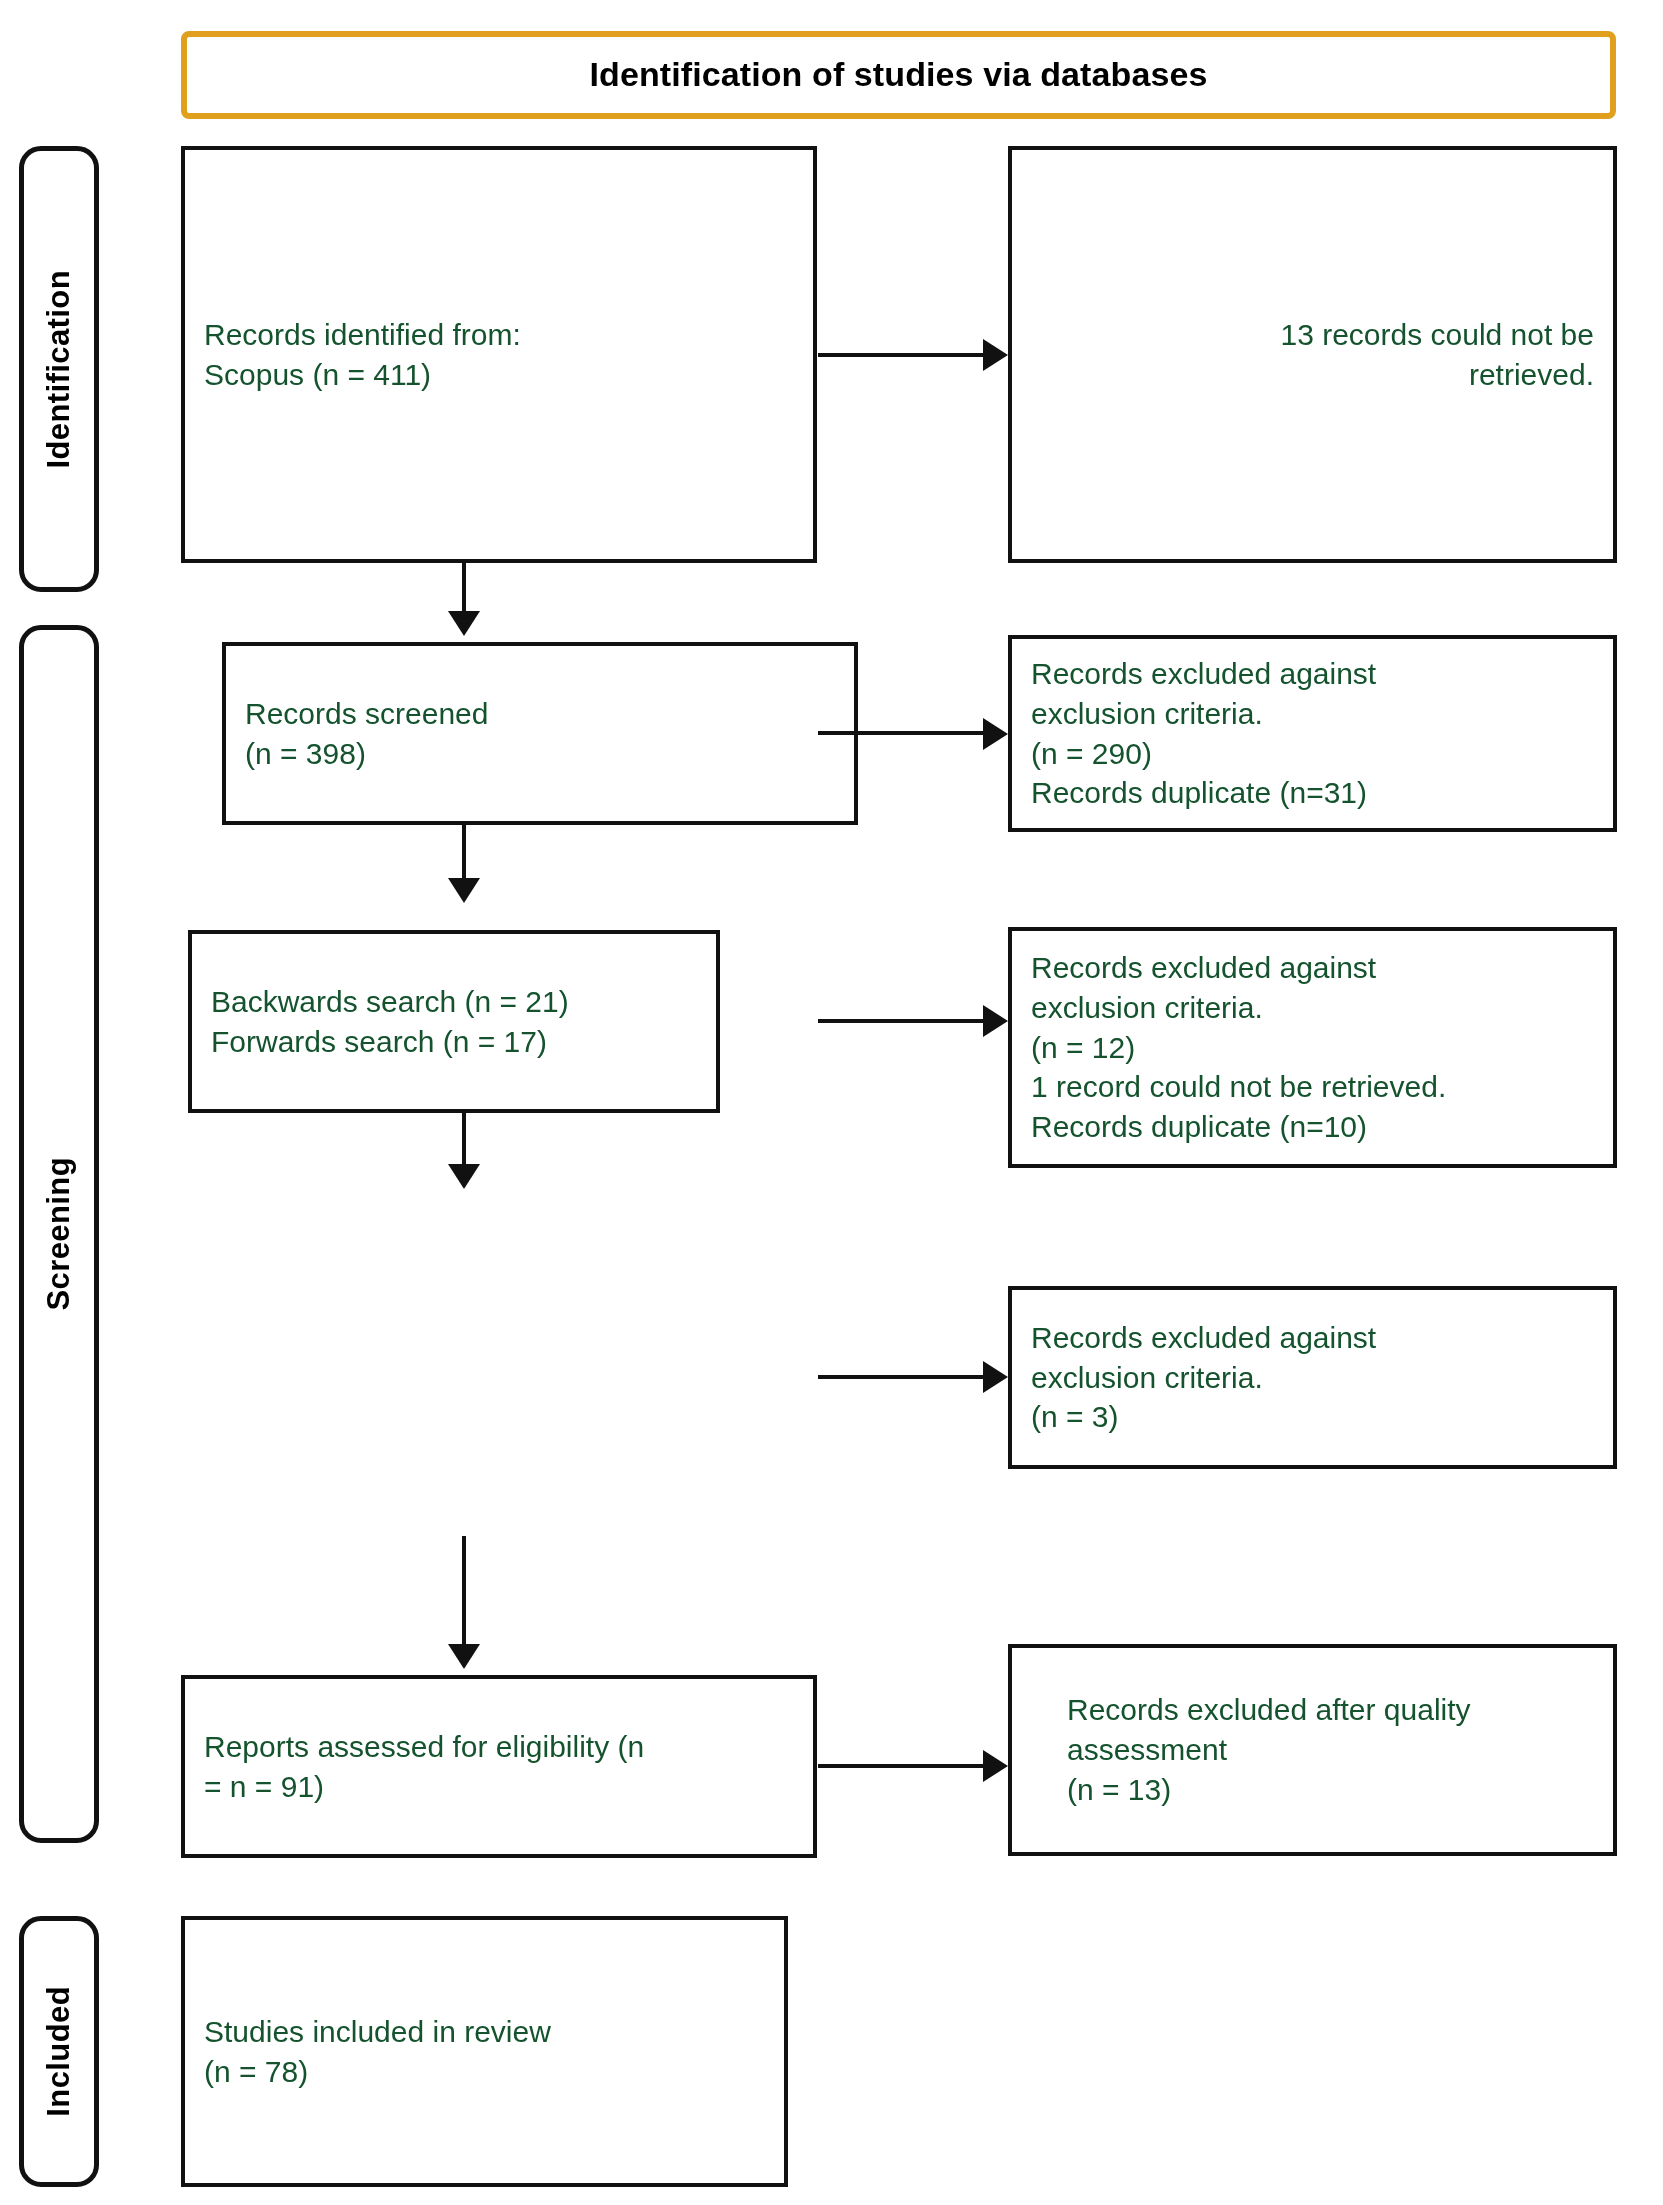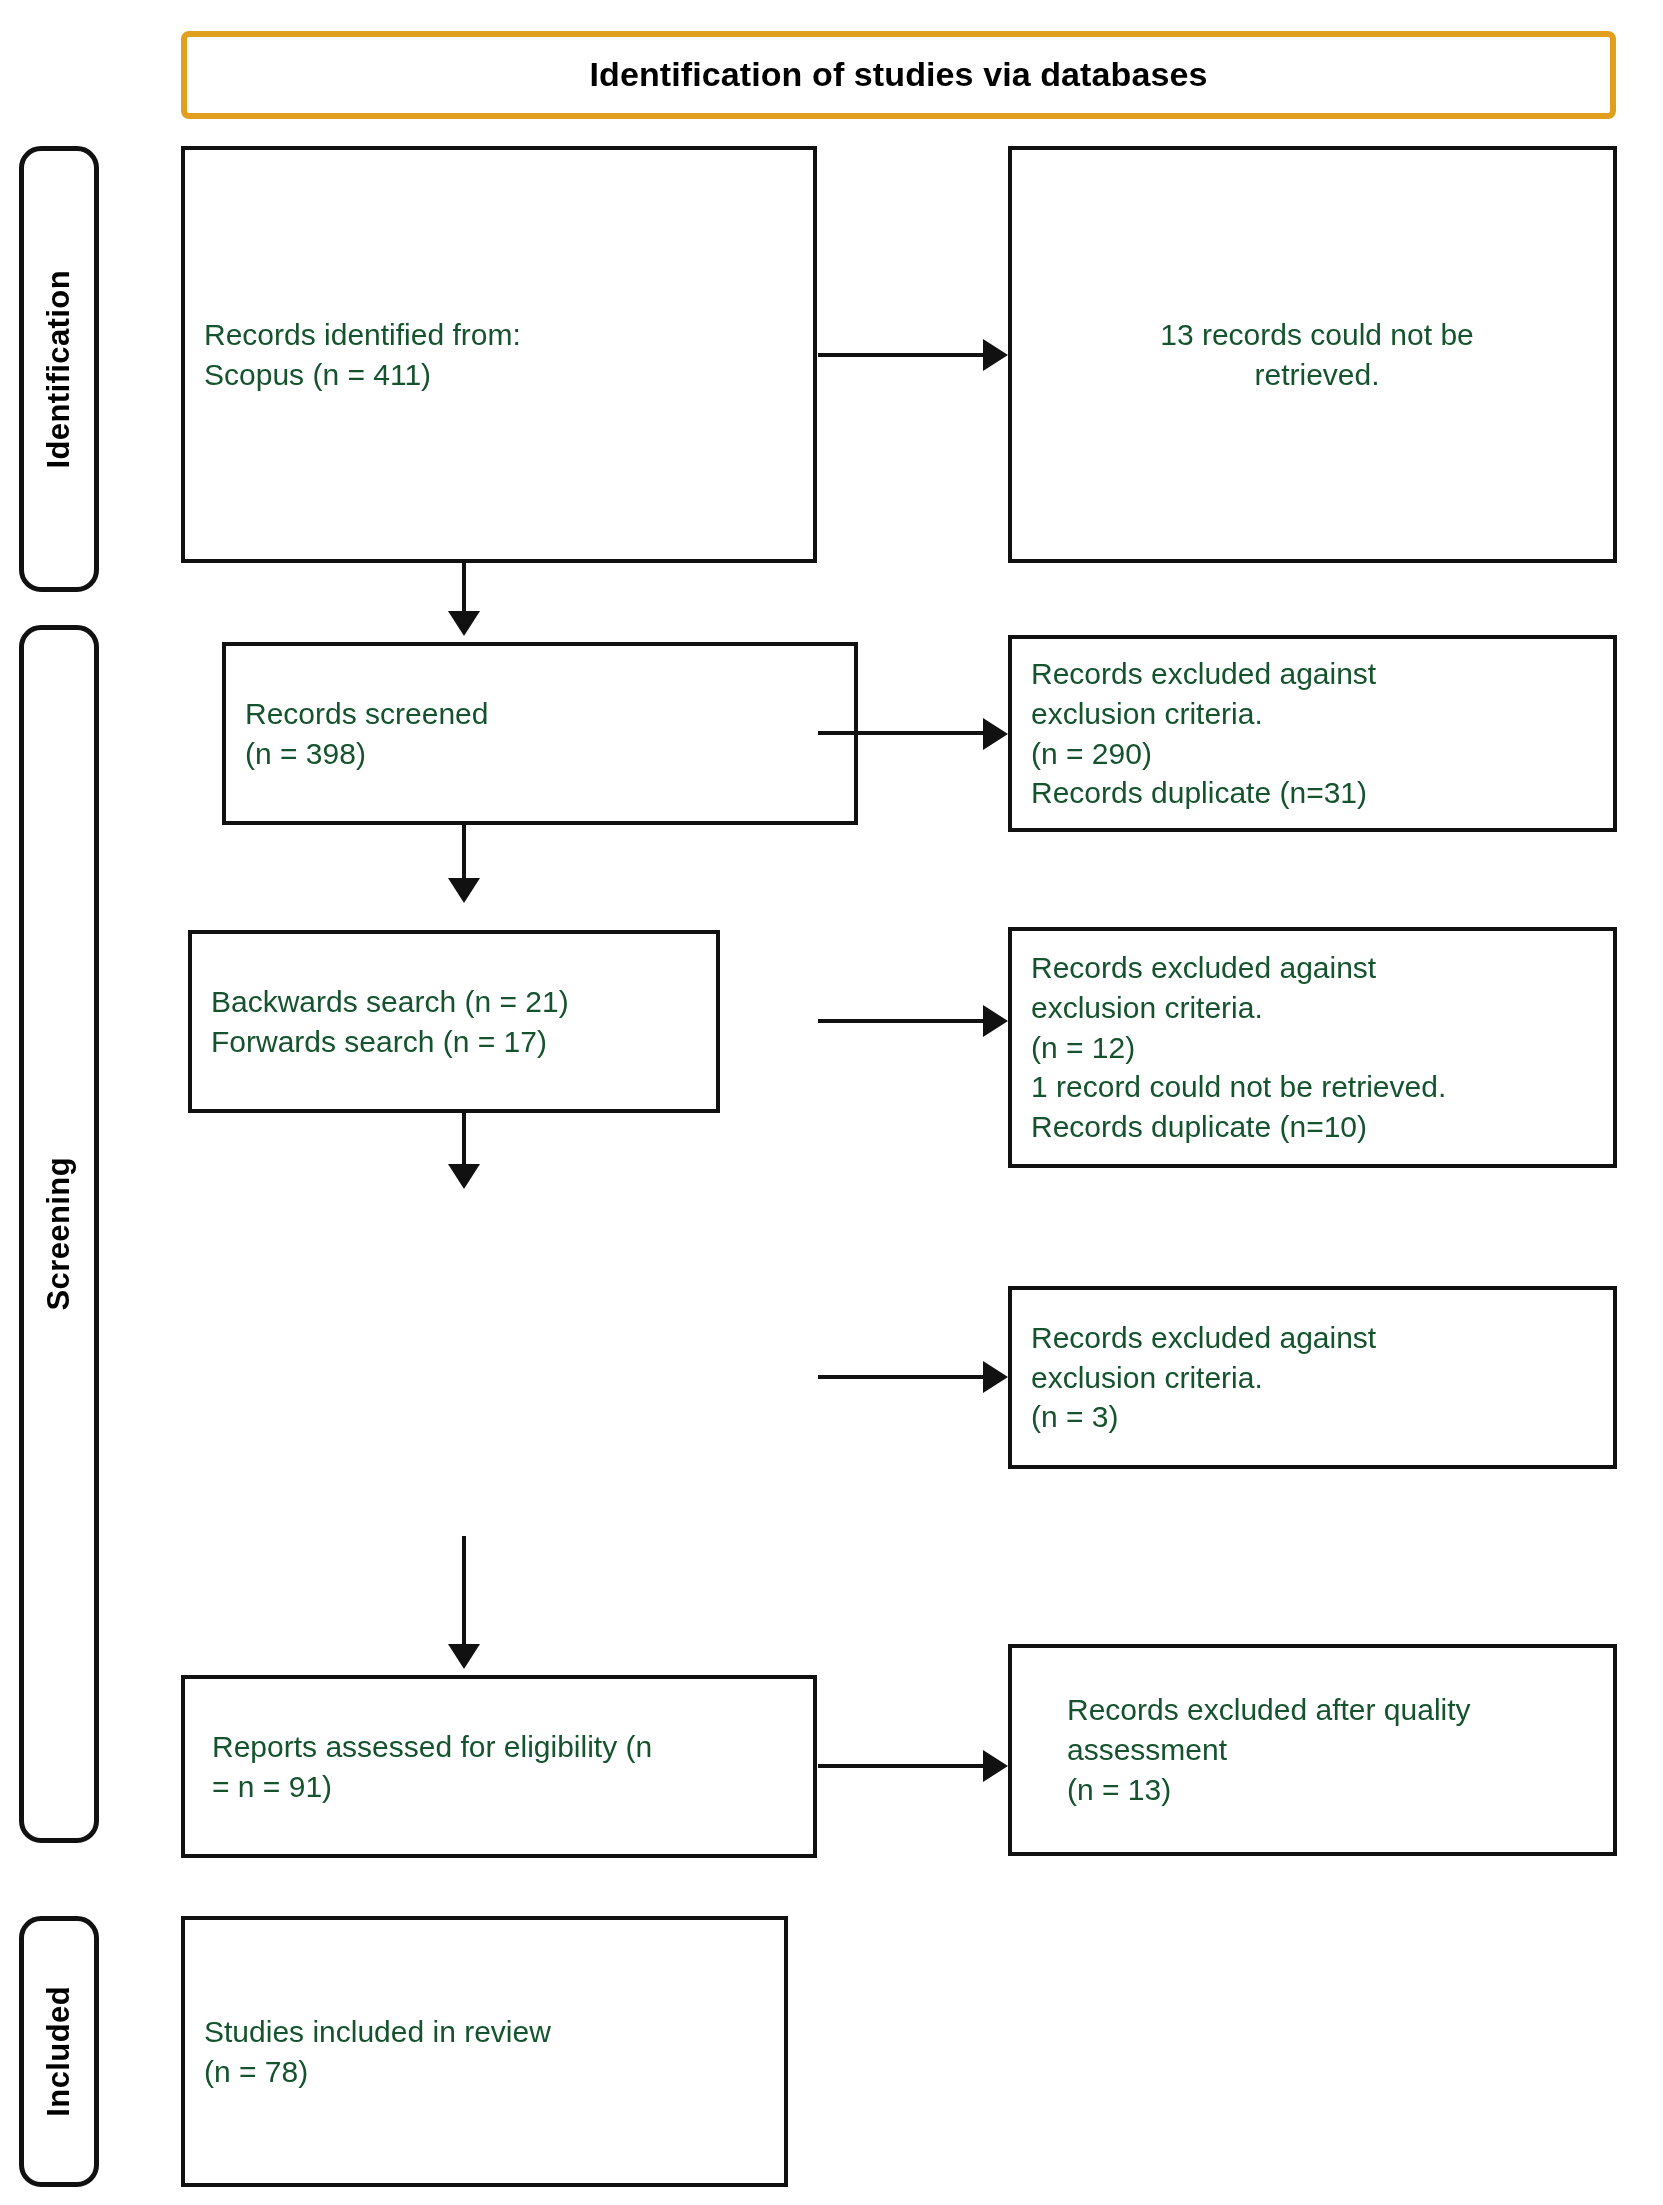--- a/index.html
+++ b/index.html
@@ -135,21 +135,21 @@
   <div class="stage-pill" style="left:19px; top:1916px; width:80px; height:271px;">
     <span class="stage-label">Included</span>
   </div>
 
   <div class="flow-box" style="left:181px; top:146px; width:636px; height:417px;">
     <div class="box-text">Records identified from:
     Scopus (n = 411)</div>
   </div>
 
   <div class="flow-box" style="left:1008px; top:146px; width:609px; height:417px;">
-    <div class="box-text centered" style="text-align:center; padding-left:28px;">13 records could not be
+    <div class="box-text centered" style="text-align:right; padding-left:28px;">13 records could not be
 retrieved.</div>
   </div>
 
   <div class="conn-h" style="left:818px; top:353px; width:165px;"></div>
   <div class="arrow-right" style="left:983px; top:339px;"></div>
 
   <div class="conn-v" style="left:462px; top:563px; height:51px;"></div>
   <div class="arrow-down" style="left:448px; top:611px;"></div>
 
   <div class="flow-box" style="left:181px; top:642px; width:636px; height:183px;margin-left:41px;">
@@ -195,21 +195,21 @@
 exclusion criteria.
 (n = 3)</div>
   </div>
 
   <div class="conn-h" style="left:818px; top:1375px; width:165px;"></div>
   <div class="arrow-right" style="left:983px; top:1361px;"></div>
 
   <div class="conn-v" style="left:462px; top:1536px; height:110px;"></div>
   <div class="arrow-down" style="left:448px; top:1644px;"></div>
 
-  <div class="flow-box" style="left:181px; top:1675px; width:636px; height:183px;padding-left:8px;">
+  <div class="flow-box" style="left:181px; top:1675px; width:636px; height:183px;">
     <div class="box-text">Reports assessed for eligibility (n
 = n = 91)</div>
   </div>
 
   <div class="flow-box" style="left:1008px; top:1644px; width:609px; height:212px;padding-left:36px;">
     <div class="box-text">Records excluded after quality
 assessment
 (n = 13)</div>
   </div>
 

